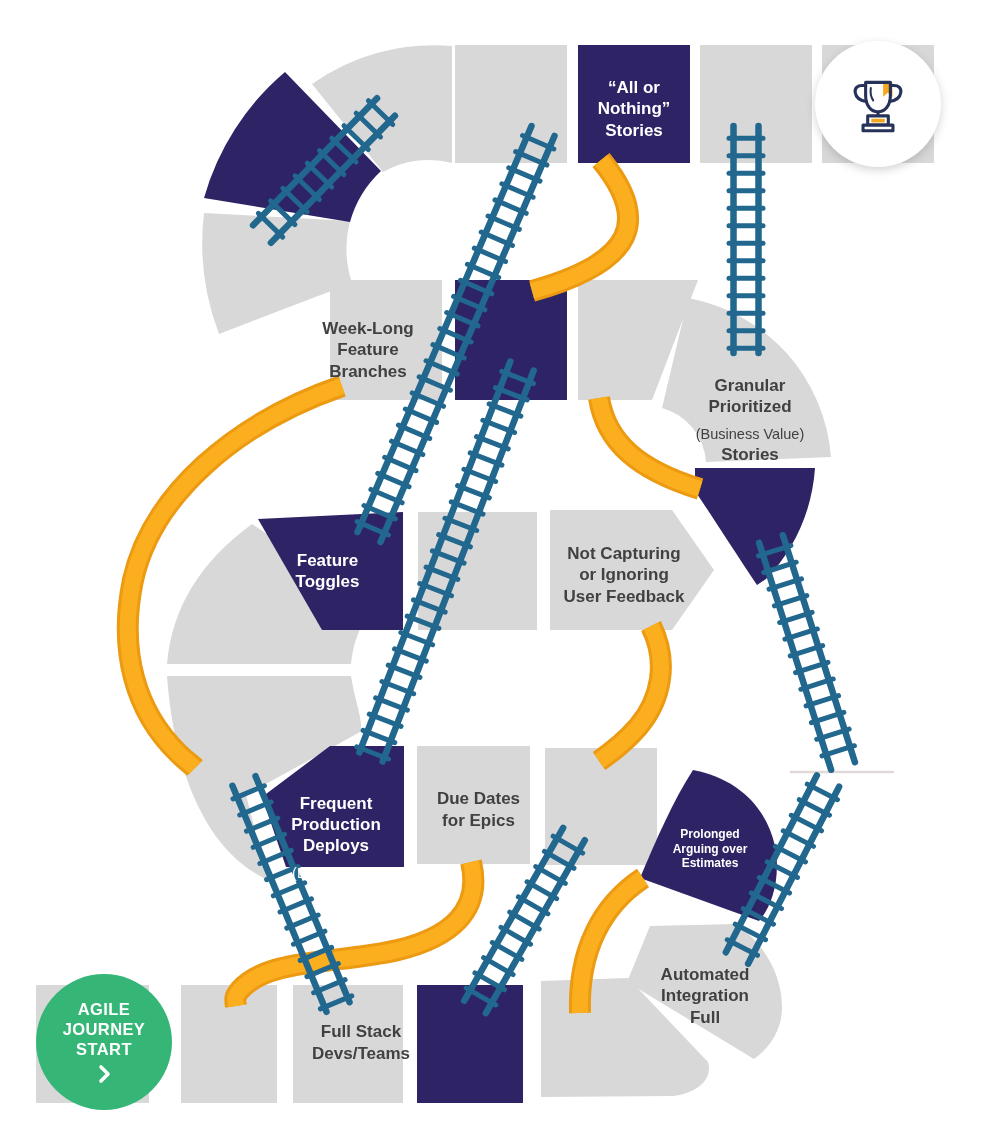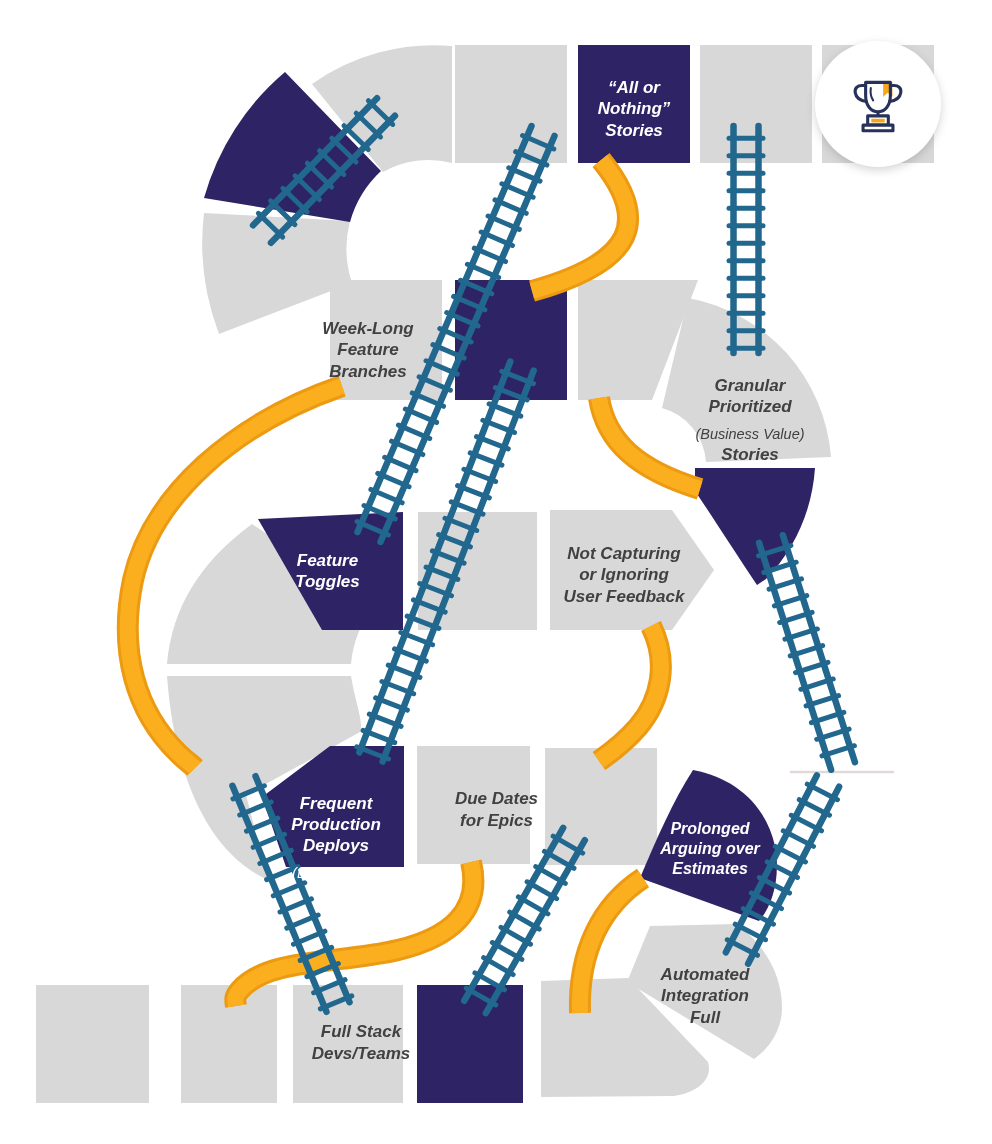--- a/index.html
+++ b/index.html
@@ -1,17 +1,17 @@
 <!DOCTYPE html>
 <html style="--purple: #2D2365; --gray: #D8D8D8; --orange: #FBAE1E; --orange-edge: #EC9A11; --blue: #21678E; --green: #35B676; --text-dark: #414042; --navy: #27325A; --gold: #F5A81B;"><head>
 <meta charset="utf-8">
 <style>
   html,body{margin:0;padding:0;background:#fff;}
   #stage{position:relative;width:992px;height:1144px;background:#fff;overflow:hidden;
-         font-family:"Liberation Sans",sans-serif;font-style:italic;}
+         font-family:"Liberation Sans",sans-serif;}
   #board{position:absolute;left:0;top:0;width:992px;height:1144px;}
   .lbl{position:absolute;display:flex;flex-direction:column;align-items:center;justify-content:center;
        text-align:center;white-space:pre-line;font-weight:bold;color:var(--text-dark);
        font-size:17px;line-height:1.24;pointer-events:none;}
   .lbl.white{color:#fff;}
   .lbl .sub{font-weight:400;font-size:14.5px;line-height:1.35;margin-top:8px;}
   .fill-gray{fill:var(--gray);}
   .fill-purple{fill:var(--purple);}
   #start-circle{position:absolute;left:36px;top:974px;width:136px;height:136px;border-radius:50%;
        background:var(--green);display:flex;flex-direction:column;align-items:center;justify-content:center;
@@ -245,31 +245,39 @@
 Toggles</div>
   <div class="lbl" style="left:542px;top:536px;width:164px;height:78px;">Not Capturing
 or Ignoring
 User Feedback</div>
   <div class="lbl white" style="left:268px;top:788px;width:136px;height:100px;">
     <span>Frequent
 Production
 Deploys</span>
     <span class="sub">(Before MVP)</span>
   </div>
-  <div class="lbl" style="left:417px;top:782px;width:123px;height:55px;margin-left:18px;">Due Dates
+  <div class="lbl" style="left:417px;top:782px;width:123px;height:55px;">Due Dates
 for Epics</div>
-  <div class="lbl white" style="left:642px;top:816px;width:136px;height:66px;font-size:16px;">Prolonged
+  <div class="lbl white" style="left:642px;top:816px;width:136px;height:66px;font-size:12px;">Prolonged
 Arguing over
 Estimates</div>
   <div class="lbl" style="left:638px;top:958px;width:134px;height:76px;">Automated
 Integration
 Full</div>
   <div class="lbl" style="left:293px;top:1015px;width:110px;height:55px;margin-left:13px;">Full Stack
 Devs/Teams</div>
 
+  <div id="start-circle">
+    <span>AGILE
+JOURNEY
+START</span>
+    <svg width="20" height="20" viewBox="0 0 20 20" style="margin-top:4px;">
+      <polyline points="7,3 14,10 7,17" fill="none" stroke="#fff" stroke-width="3.6" stroke-linecap="round" stroke-linejoin="round"></polyline>
+    </svg>
+  </div>
 
   <div id="trophy-badge">
     <svg width="66" height="66" viewBox="0 0 64 64">
       <path d="M37 11 h9 v14 l-4.5-3.8 -4.5 3.8 z" fill="var(--gold)" stroke="none"></path>
       <path d="M20 11 h24 v13 c0 9.5 -5.4 15.5 -12 15.5 s-12 -6 -12 -15.5 z" fill="none" stroke="var(--navy)" stroke-width="3" stroke-linejoin="round"></path>
       <path d="M20 14 h-3.5 c-4.5 0 -7.2 2.6 -6.6 6.8 .7 4.8 4.8 7.8 10.8 8.8" fill="none" stroke="var(--navy)" stroke-width="3" stroke-linecap="round"></path>
       <path d="M44 14 h3.5 c4.5 0 7.2 2.6 6.6 6.8 -.7 4.8 -4.8 7.8 -10.8 8.8" fill="none" stroke="var(--navy)" stroke-width="3" stroke-linecap="round"></path>
       <path d="M25 16.5 c-.6 5 .3 9 2.3 12" fill="none" stroke="var(--navy)" stroke-width="2" stroke-linecap="round"></path>
       <path d="M32 39.5 v4" fill="none" stroke="var(--navy)" stroke-width="3"></path>
       <rect x="22" y="43.5" width="20" height="9" fill="#fff" stroke="var(--navy)" stroke-width="3" stroke-linejoin="round"></rect>

